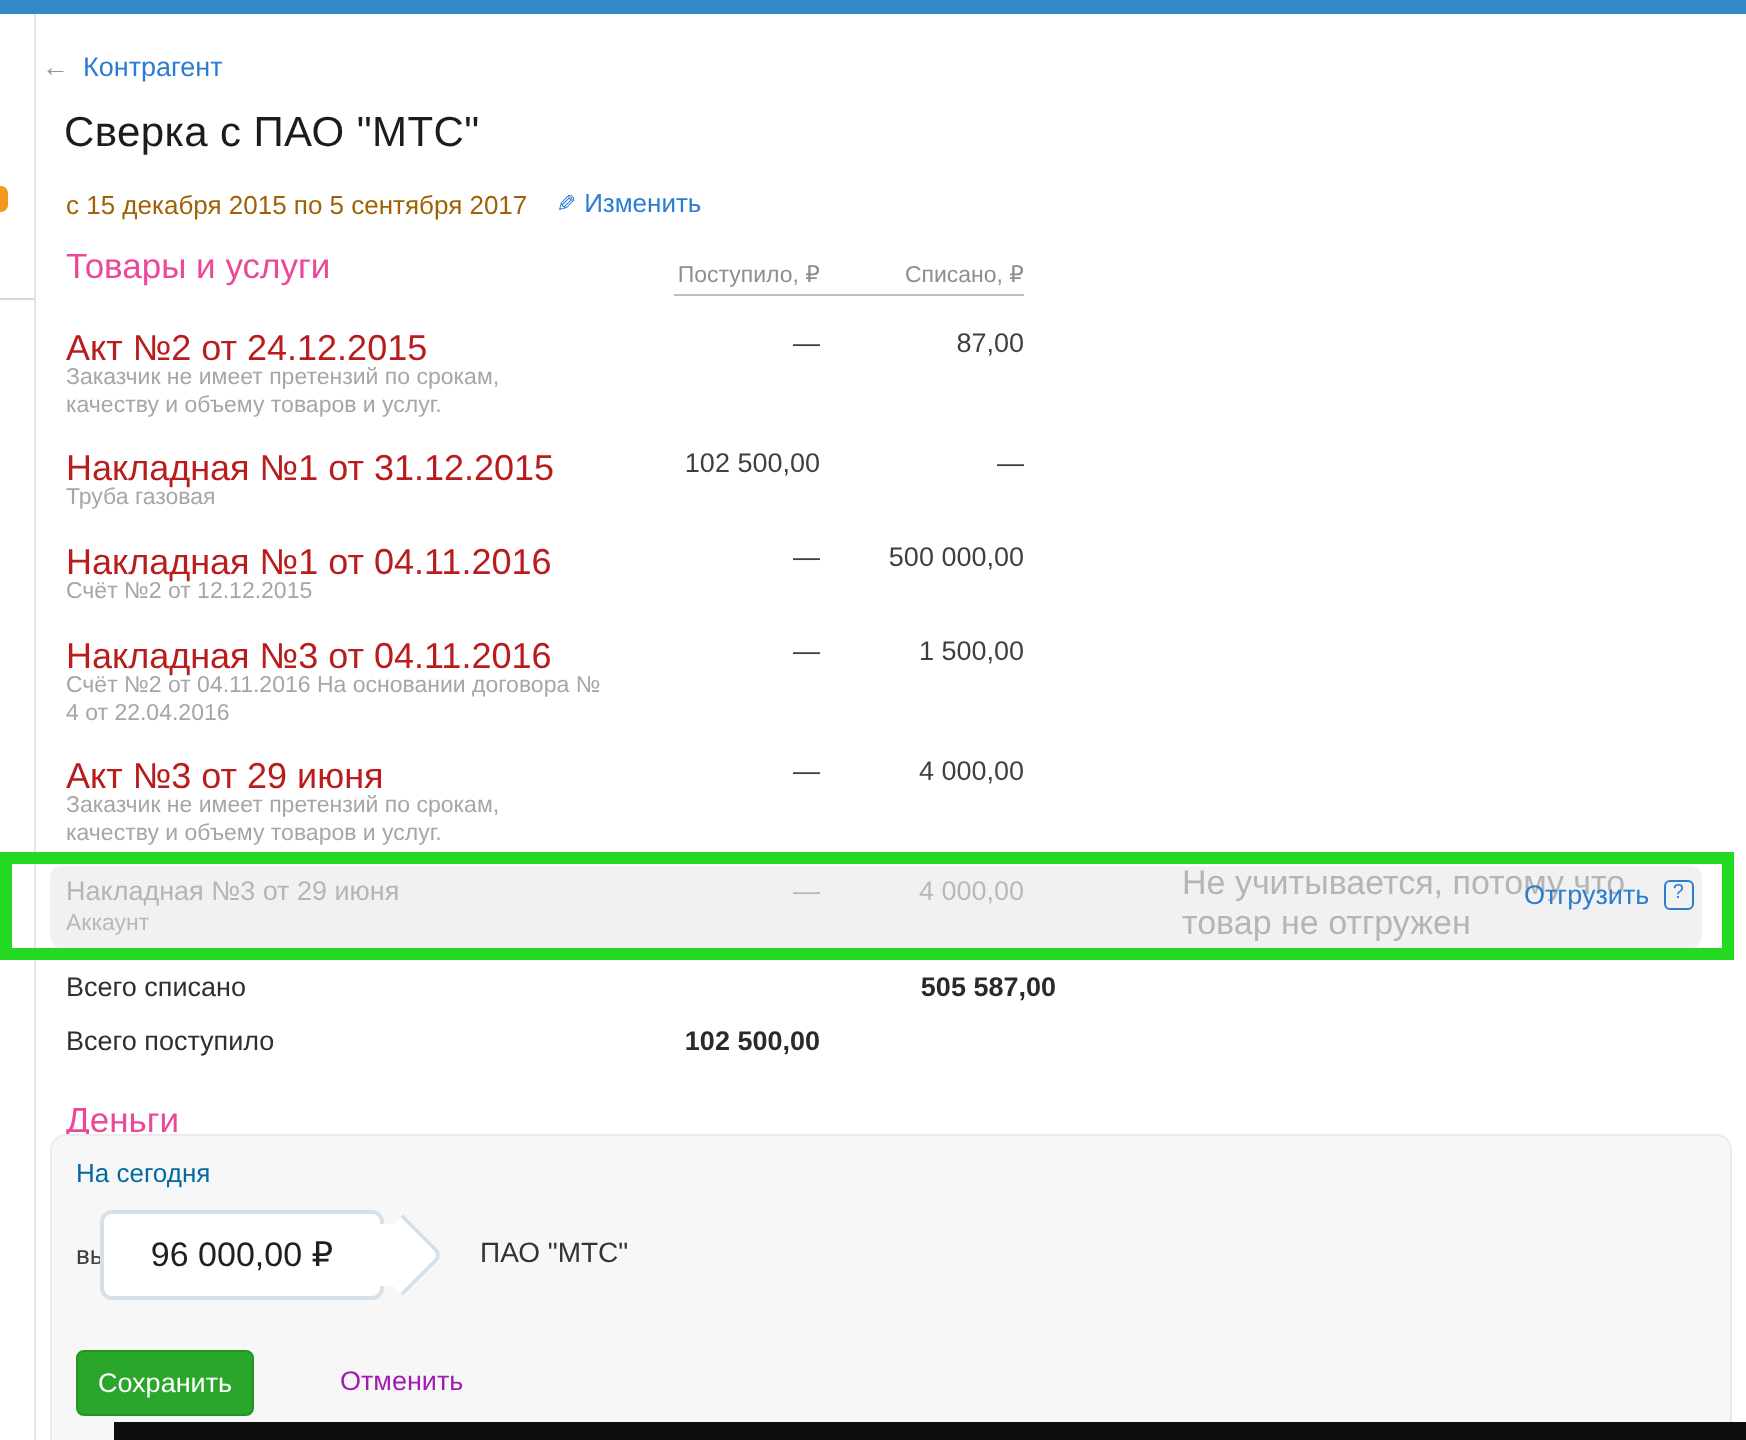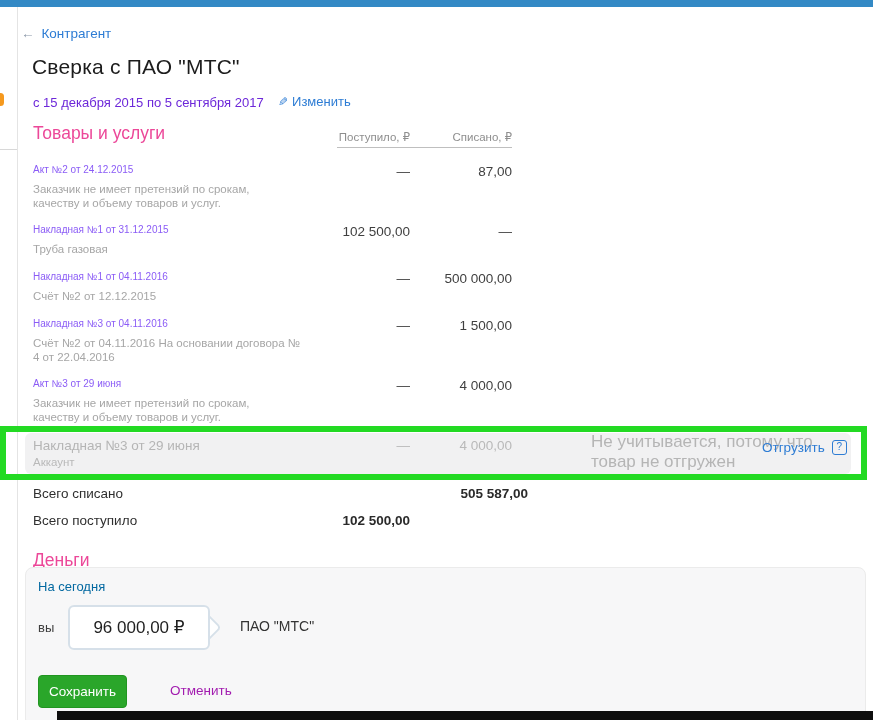--- a/index.html
+++ b/index.html
@@ -14,34 +14,34 @@
   .top-bar { left:0; top:0; width:873px; height:7px; background:#3389c5; }
   .left-rail-line { left:17px; top:7px; width:1px; height:713px; background:#e4e4e4; }
   .left-tick { left:0; top:149px; width:17px; height:1px; background:#d8d8d8; }
   .orange-notch { left:-3px; top:93px; width:7px; height:13px; background:#f5991e; border-radius:4px; }
   .bottom-black-bar { left:57px; top:711px; width:816px; height:9px; background:#0e0e0e; }
 
   
   .back-link { left:21px; top:26px; font-size:13.5px; color:#2d7cd4; cursor:pointer; }
   .back-arrow { color:#8a97a8; margin-right:7px; }
   .page-title { left:32px; top:55px; font-size:21px; color:#1c1c1c; letter-spacing:.2px; }
-  .period-row { left:33px; top:95px; font-size:13px; color:#6d28d9; }
+  .period-row { left:33px; top:95px; font-size:13px; color:#a16207; }
   .edit-link { left:278px; top:94px; font-size:13px; color:#2d7cd4; cursor:pointer; }
   .pencil-icon { display:inline-block; transform:scaleX(-1); font-size:12px; margin-right:4px; }
 
   
   .section-title { font-size:17.5px; color:#ec4899; }
   .goods-title { left:33px; top:123px; }
   .col-header { top:130px; font-size:11.5px; color:#8e8e8e; text-align:right; }
   .col-received-h { width:120px; left:290px; }
   .col-debited-h { width:120px; left:392px; }
   .header-rule { left:337px; top:147px; width:175px; height:1px; background:#bfbfbf; }
 
   .g-row { left:0; top:0; width:873px; }
-  .row-title { position:absolute; left:33px; top:0; font-size:10px; color:#8b5cf6;text-align:right; }
+  .row-title { position:absolute; left:33px; top:0; font-size:18px; color:#b91c1c;text-align:right; }
   .row-subtitle { position:absolute; left:33px; top:19px; font-size:11.5px; line-height:1.18;
                   color:#a6a6a6; white-space:pre-line; max-width:345px; }
   .cell { position:absolute; top:0; font-size:13.5px; color:#3f3f3f; text-align:right; width:130px; }
   .cell-received { left:280px; }
   .cell-debited { left:382px; }
 
   
   .hl-frame { left:0; top:426px; width:867px; height:54px; border:6px solid #23da23; }
   .hl-rowbg { left:25px; top:433px; width:826px; height:41px; background:#f1f1f2; border-radius:6px; }
   .hl-title { left:33px; top:438px; font-size:13.5px; color:#b5b5b5; }
@@ -55,21 +55,21 @@
   
   .total-label { position:absolute; left:33px; font-size:13.5px; color:#2f2f2f; }
   .total-value { position:absolute; font-size:13.5px; font-weight:bold; color:#2a2a2a; text-align:right; width:130px; }
 
   
   .money-title { left:33px; top:550px; }
   .money-card { left:25px; top:567px; width:841px; height:160px; background:#f7f7f8;
                 border:1px solid #ebebeb; border-radius:8px; }
   .card-title { left:38px; top:579px; font-size:13px; color:#0369a1; }
   .payer-label { left:38px; top:620px; font-size:13px; color:#3f3f3f; }
-  .amount-input { left:68px; top:605px; width:142px; height:45px; background:#fff;
+  .amount-input { left:50px; top:605px; width:142px; height:45px; background:#fff;
                   border:2px solid #d6e0e9; border-radius:6px; text-align:center; line-height:41px;
                   font-size:17px; color:#1f1f1f; z-index:2; cursor:text; }
   .amount-tip { left:187px; top:613px; width:29px; height:29px; background:#ffffff;
                 border-top:2px solid #d6e0e9; border-right:2px solid #d6e0e9;
                 transform:rotate(45deg); border-top-right-radius:5px; z-index:1; }
   .amount-tip-mask { left:189px; top:612px; width:12px; height:31px; background:#ffffff; z-index:3; }
   .recipient { left:240px; top:618px; font-size:14px; color:#333333; }
   .save-button { left:38px; top:675px; width:89px; height:33px; background:#2aa62a; border:1px solid #219521;
                  border-radius:4px; color:#ffffff; font-size:13.5px; text-align:center; line-height:31px; cursor:pointer; }
   .cancel-link { left:170px; top:683px; font-size:13.5px; color:#a21caf; cursor:pointer; }

